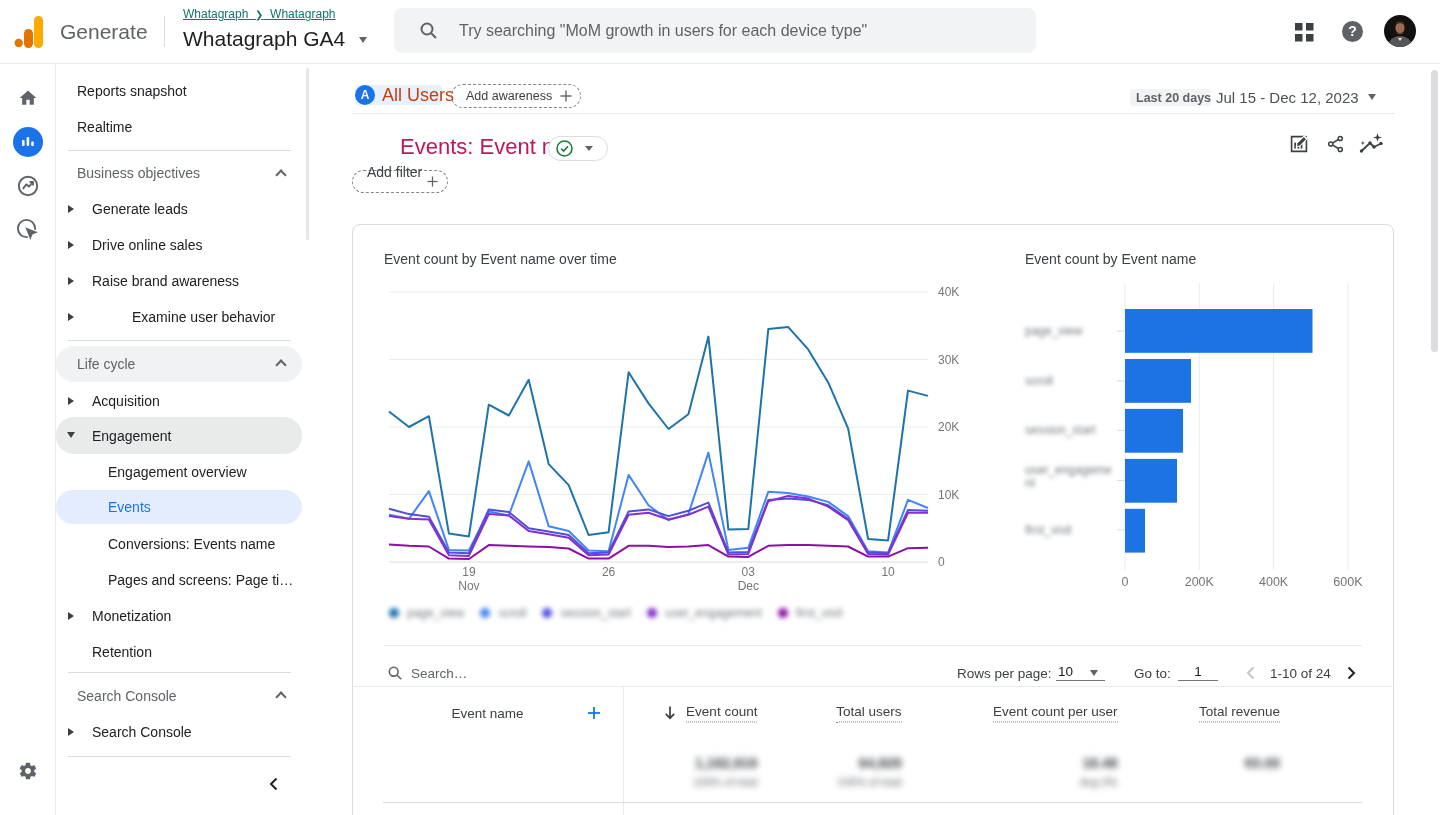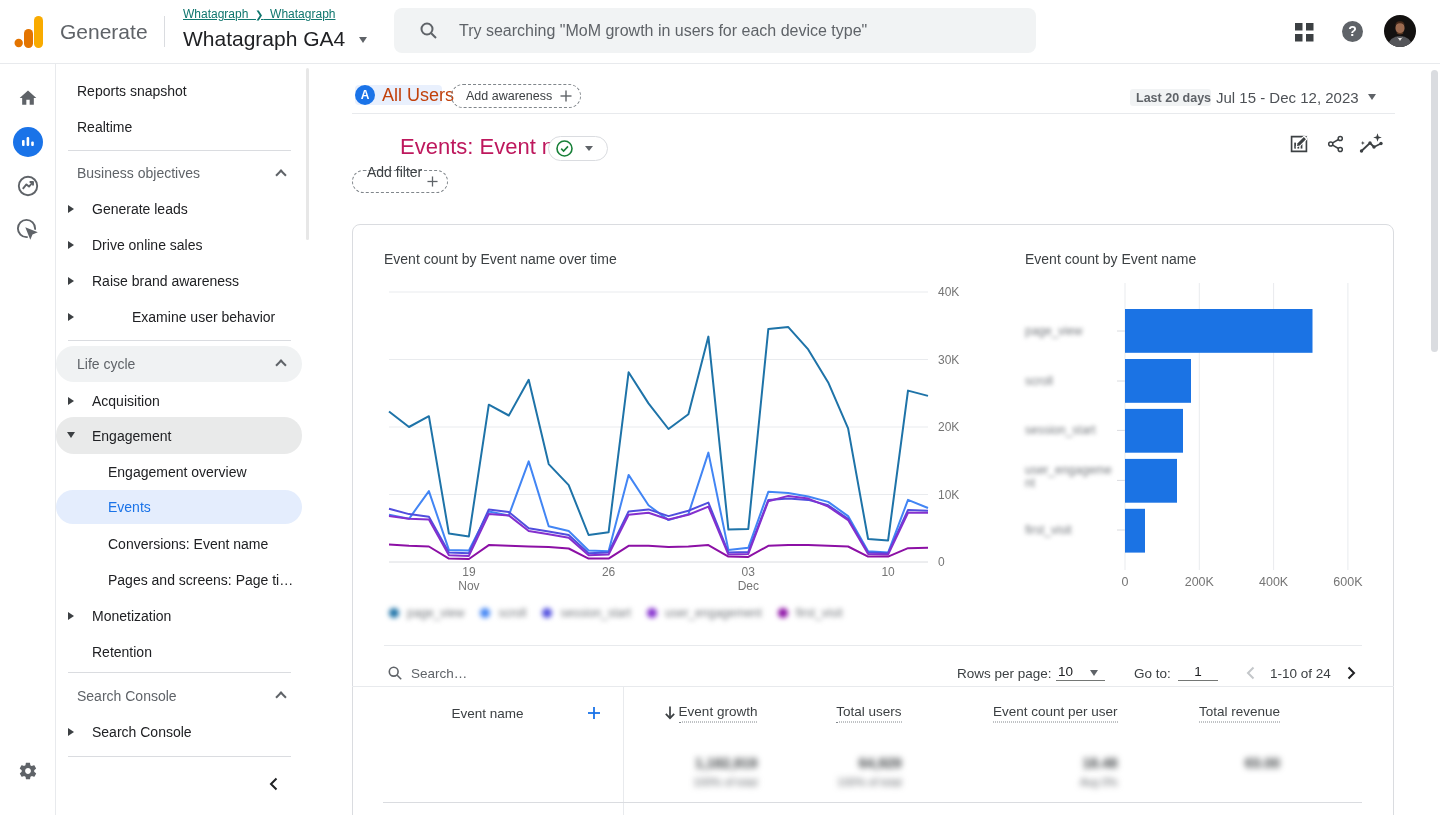--- a/index.html
+++ b/index.html
@@ -106,21 +106,21 @@
   <div class="abs cy t14 gray" style="left:21px;top:299.5px;">Life cycle</div>
   <div class="abs chev" style="left:221px;top:297px;"></div>
   <div class="abs tri-r" style="left:12px;top:333px;"></div>
   <div class="abs cy t14" style="left:36px;top:337px;">Acquisition</div>
   <div class="abs" style="left:0;top:353px;width:246px;height:37px;border-radius:18px;background:#e9eaea;"></div>
   <div class="abs tri-d" style="left:11px;top:368px;"></div>
   <div class="abs cy t14" style="left:36px;top:371.5px;">Engagement</div>
   <div class="abs cy t14" style="left:52px;top:407.5px;">Engagement overview</div>
   <div class="abs" style="left:0;top:426px;width:246px;height:33.5px;border-radius:17px;background:#e4edfd;"></div>
   <div class="abs cy t14" style="left:52px;top:442.5px;color:#1a73e8;">Events</div>
-  <div class="abs cy t14" style="left:52px;top:479.5px;">Conversions: Event name</div>
+  <div class="abs cy t14" style="left:52px;top:479.5px;">Conversions: Events name</div>
   <div class="abs cy t14" style="left:52px;top:515.5px;">Pages and screens: Page ti…</div>
   <div class="abs tri-r" style="left:12px;top:547.5px;"></div>
   <div class="abs cy t14" style="left:36px;top:551.5px;">Monetization</div>
   <div class="abs cy t14" style="left:36px;top:587.5px;">Retention</div>
   <div class="abs" style="left:12px;top:608px;width:223px;height:1px;background:#dadce0;"></div>
   <div class="abs cy t14 gray" style="left:21px;top:631.5px;">Search Console</div>
   <div class="abs chev" style="left:221px;top:629px;"></div>
   <div class="abs tri-r" style="left:12px;top:663.5px;"></div>
   <div class="abs cy t14" style="left:36px;top:667.5px;">Search Console</div>
   <div class="abs" style="left:12px;top:691.5px;width:223px;height:1px;background:#dadce0;"></div>
@@ -299,21 +299,21 @@
 <div class="abs" style="left:623px;top:687px;width:1px;height:128px;background:#e8eaed;"></div>
 <div class="abs cy" style="left:352px;top:713px;width:271px;text-align:center;font-size:13.5px;color:#3c4043;">Event name</div>
 <svg class="abs" style="left:587px;top:706px;" width="14" height="14" viewBox="0 0 14 14" stroke="#1a73e8" stroke-width="1.8">
     <line x1="7" y1="1" x2="7" y2="13"></line>
     <line x1="1" y1="7" x2="13" y2="7"></line>
   </svg>
 <svg class="abs" style="left:663px;top:705px;" width="14" height="15" viewBox="0 0 14 15" fill="none" stroke="#3c4043" stroke-width="1.7">
     <line x1="7" y1="1.5" x2="7" y2="12.5"></line>
     <path d="M2.8 8.8 L7 13.2 L11.2 8.8"></path>
   </svg>
-<div class="abs cy" style="right:682.6px;top:713px;font-size:13.5px;color:#3c4043;border-bottom:1px dotted #80868b;padding-bottom:3px;">Event growth</div>
+<div class="abs cy" style="right:682.6px;top:713px;font-size:13.5px;color:#3c4043;border-bottom:1px dotted #80868b;padding-bottom:3px;">Event count</div>
 <div class="abs cy" style="right:538.5px;top:713px;font-size:13.5px;color:#3c4043;border-bottom:1px dotted #80868b;padding-bottom:3px;">Total users</div>
 <div class="abs cy" style="right:322.4px;top:713px;font-size:13.5px;color:#3c4043;border-bottom:1px dotted #80868b;padding-bottom:3px;">Event count per user</div>
 <div class="abs cy" style="right:160px;top:713px;font-size:13.5px;color:#3c4043;border-bottom:1px dotted #80868b;padding-bottom:3px;">Total revenue</div>
 
 <div class="abs blur3" style="right:682.6px;top:755px;font-size:14px;font-weight:bold;color:#3c4043;">1,182,919</div>
 <div class="abs blur3" style="right:682.6px;top:776px;font-size:11px;color:#5f6368;">100% of total</div>
 <div class="abs blur3" style="right:538.5px;top:755px;font-size:14px;font-weight:bold;color:#3c4043;">64,929</div>
 <div class="abs blur3" style="right:538.5px;top:776px;font-size:11px;color:#5f6368;">100% of total</div>
 <div class="abs blur3" style="right:322.4px;top:755px;font-size:14px;font-weight:bold;color:#3c4043;">18.48</div>
 <div class="abs blur3" style="right:322.4px;top:776px;font-size:11px;color:#5f6368;">Avg 0%</div>

